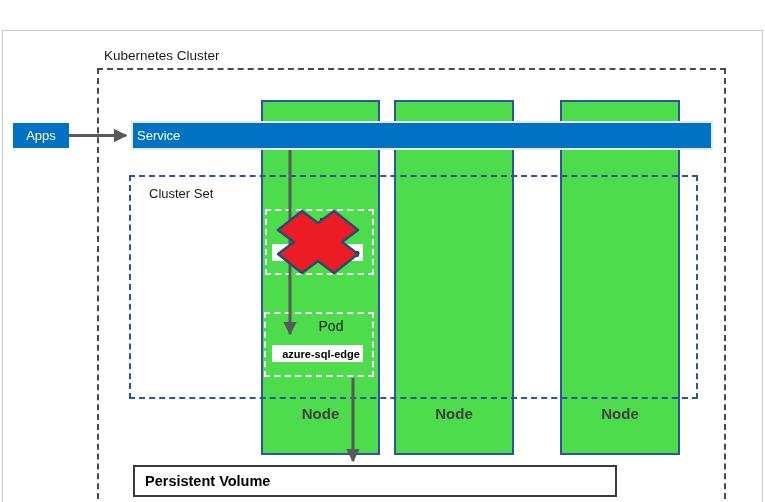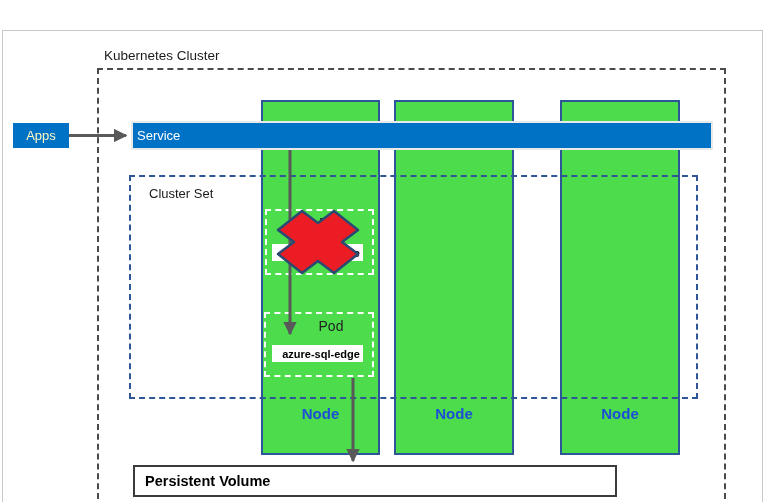--- a/index.html
+++ b/index.html
@@ -44,21 +44,21 @@
   .node{
     position:absolute;top:72px;height:355px;
     background:var(--node-green);
     border:2px solid var(--node-border-blue);
   }
   .node-1{left:261px;width:119px}
   .node-2{left:394px;width:120px}
   .node-3{left:560px;width:120px}
   .node-label{
     position:absolute;top:303px;left:0;width:100%;
-    text-align:center;color:#1d4ed8;font-weight:bold;font-size:15px;
+    text-align:center;color:#404040;font-weight:bold;font-size:15px;
   }
   .replica-box{
     position:absolute;left:129px;top:147px;width:569px;height:224px;
     border:2px dashed var(--node-border-blue);
   }
   .replica-label{
     position:absolute;left:18px;top:9px;
     font-size:13px;color:var(--text-dark);
   }
   .service-bar{

